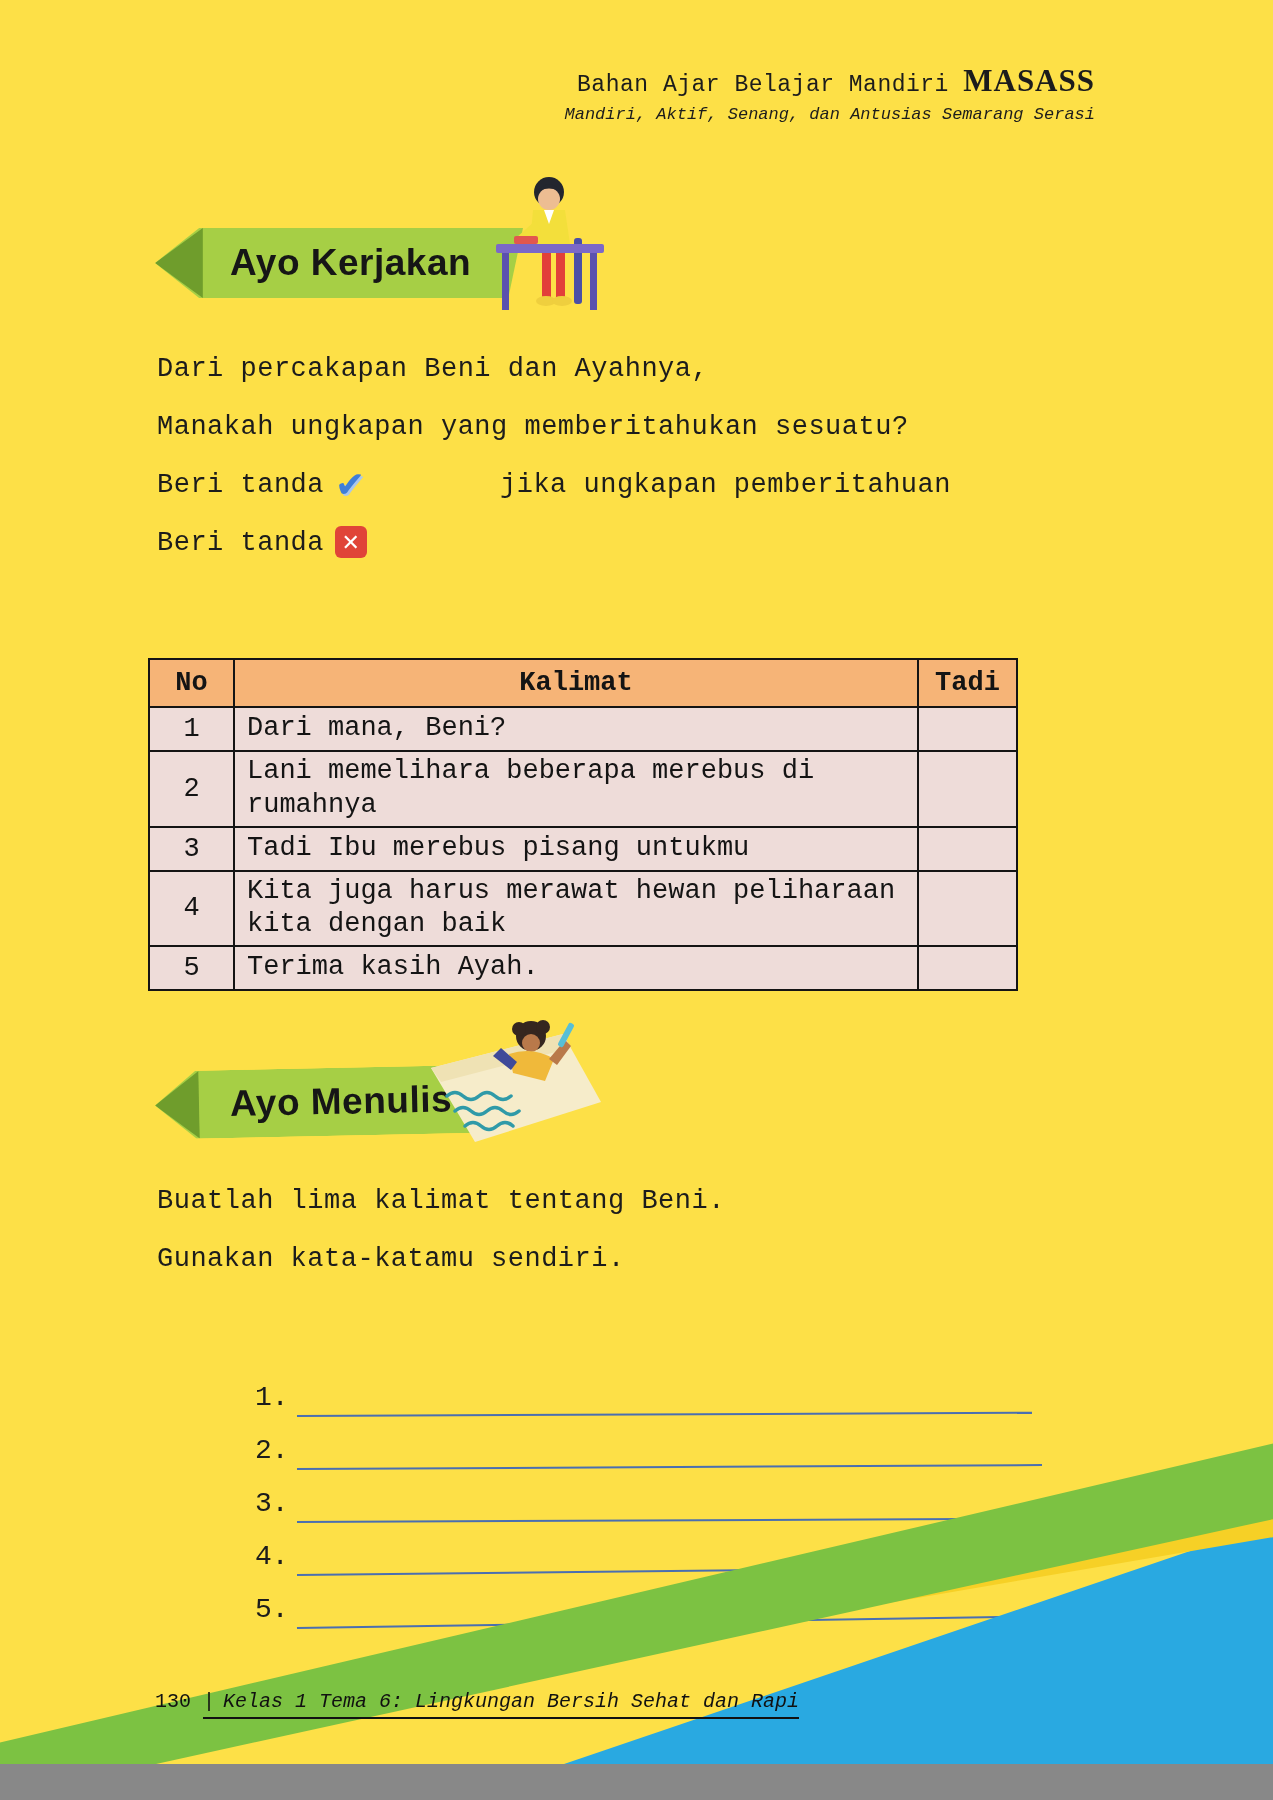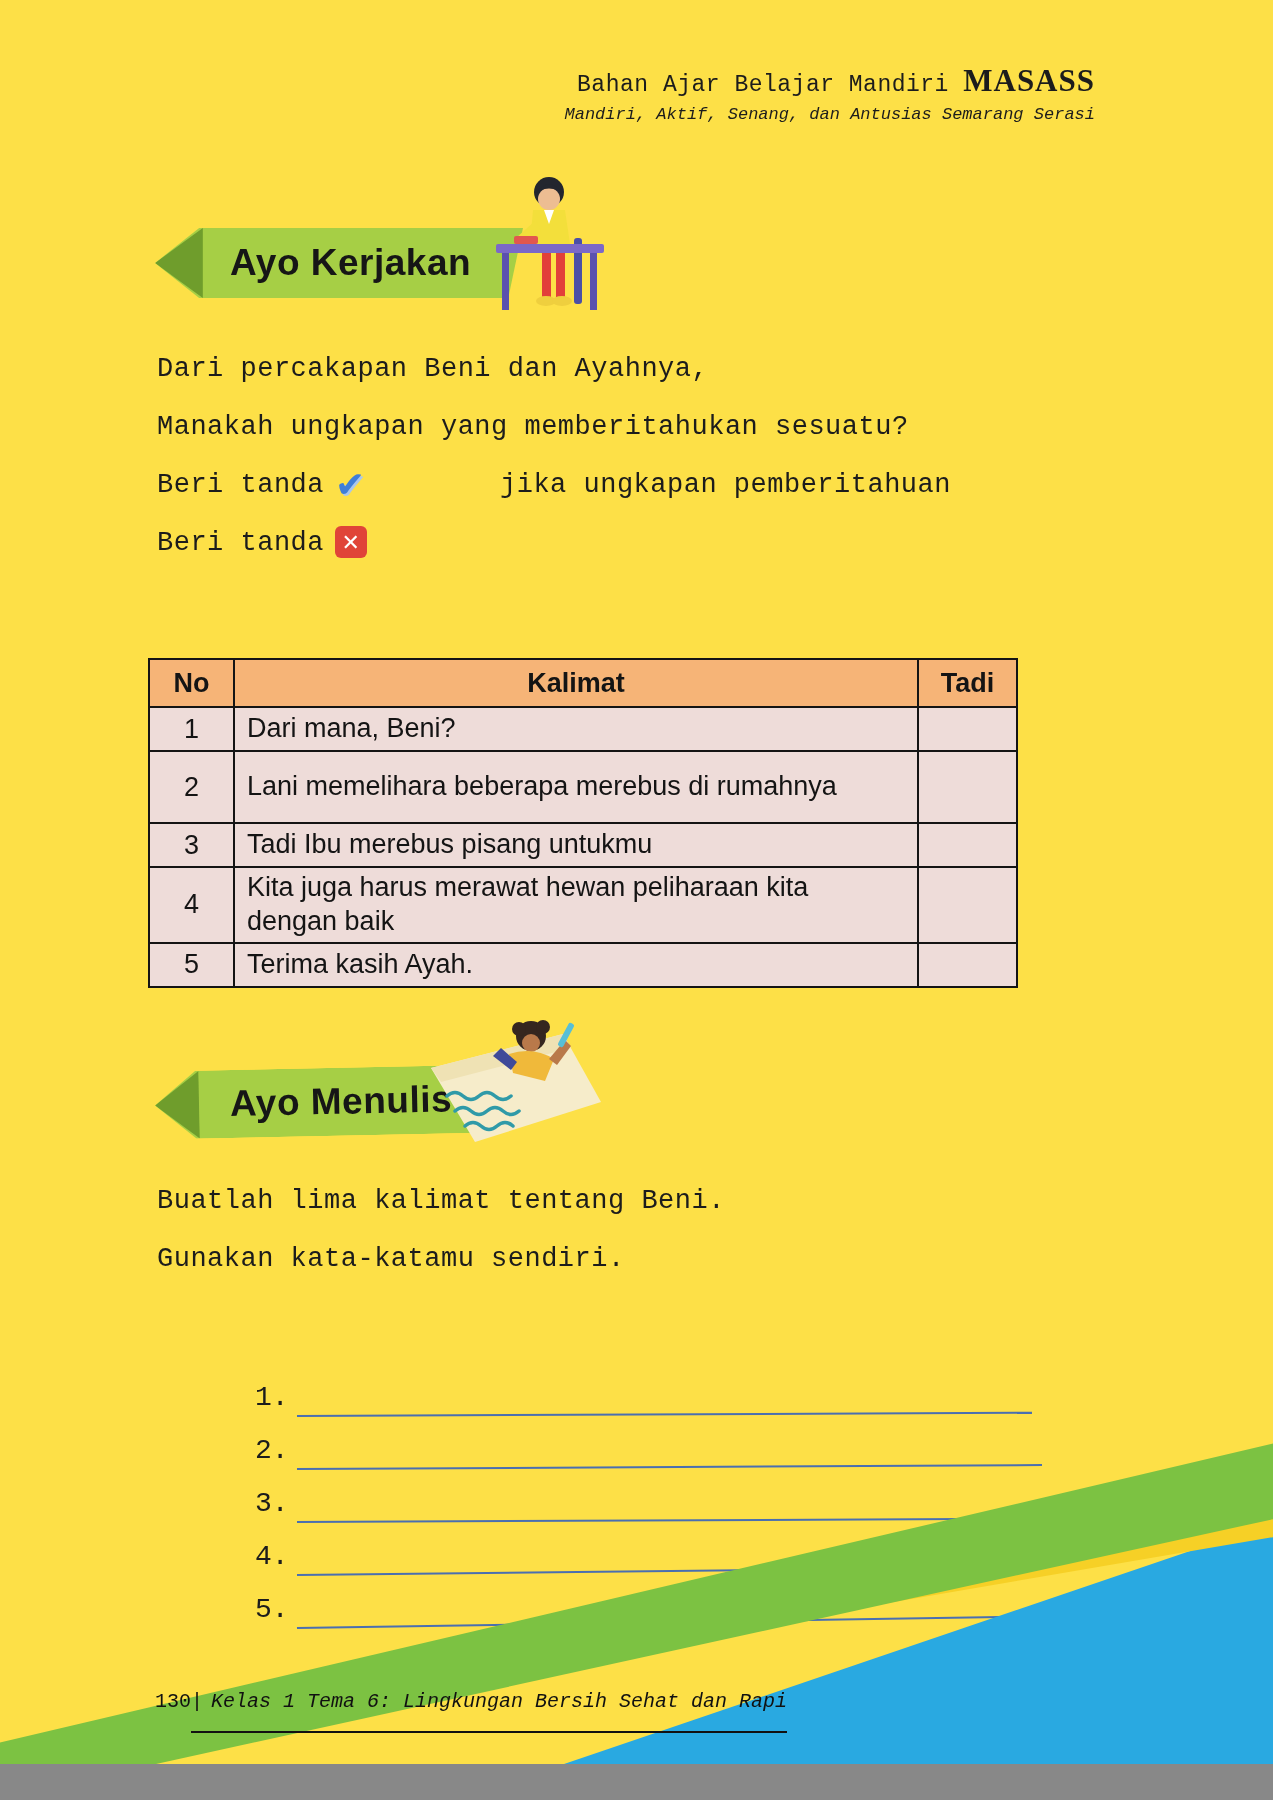--- a/index.html
+++ b/index.html
@@ -103,21 +103,21 @@
 
   
   .answer-table {
     position: absolute;
     left: 148px; top: 658px;
   }
   table {
     border-collapse: collapse;
     table-layout: fixed;
     width: 868px;
-    font-family: Liberation Sans, sans-serif;
+    font-family: Liberation Mono, monospace;
     font-size: 27px;
     color: #141414;
   }
   th, td { border: 2px solid #141414; }
   thead th {
     background: #f6b477;
     font-weight: 700;
     height: 44px;
     text-align: center;
   }
@@ -155,22 +155,22 @@
   .footer {
     position: absolute;
     left: 155px; top: 1690px;
     font-size: 20px;
     z-index: 6;
     color: #111;
     white-space: nowrap;
   }
   .footer .f-underline {
     border-bottom: 2px solid #111;
-    padding-bottom: 18px;
-    margin-left: 0;
+    padding-bottom: 4px;
+    margin-left: 12px;
   }
   .footer .f-sep { margin-right: 8px; }
   .footer .f-ital { font-style: italic; }
 
   
   .decor { position: absolute; left: 0; top: 1440px; width: 1273px; height: 360px; z-index: 1; }
   .band { position: absolute; left:0; top:0; right:0; bottom:0; }
   .blue-band   { background: #29a9e1; clip-path: polygon(36% 100%, 100% 23%, 100% 100%); }
   .yellow-band { background: #f6d026; clip-path: polygon(52% 56%, 100% 19%, 100% 27%); }
   .green-band  { background: #7cc242; clip-path: polygon(0 84%, 100% 1%, 100% 22%, 0 99.5%); }

